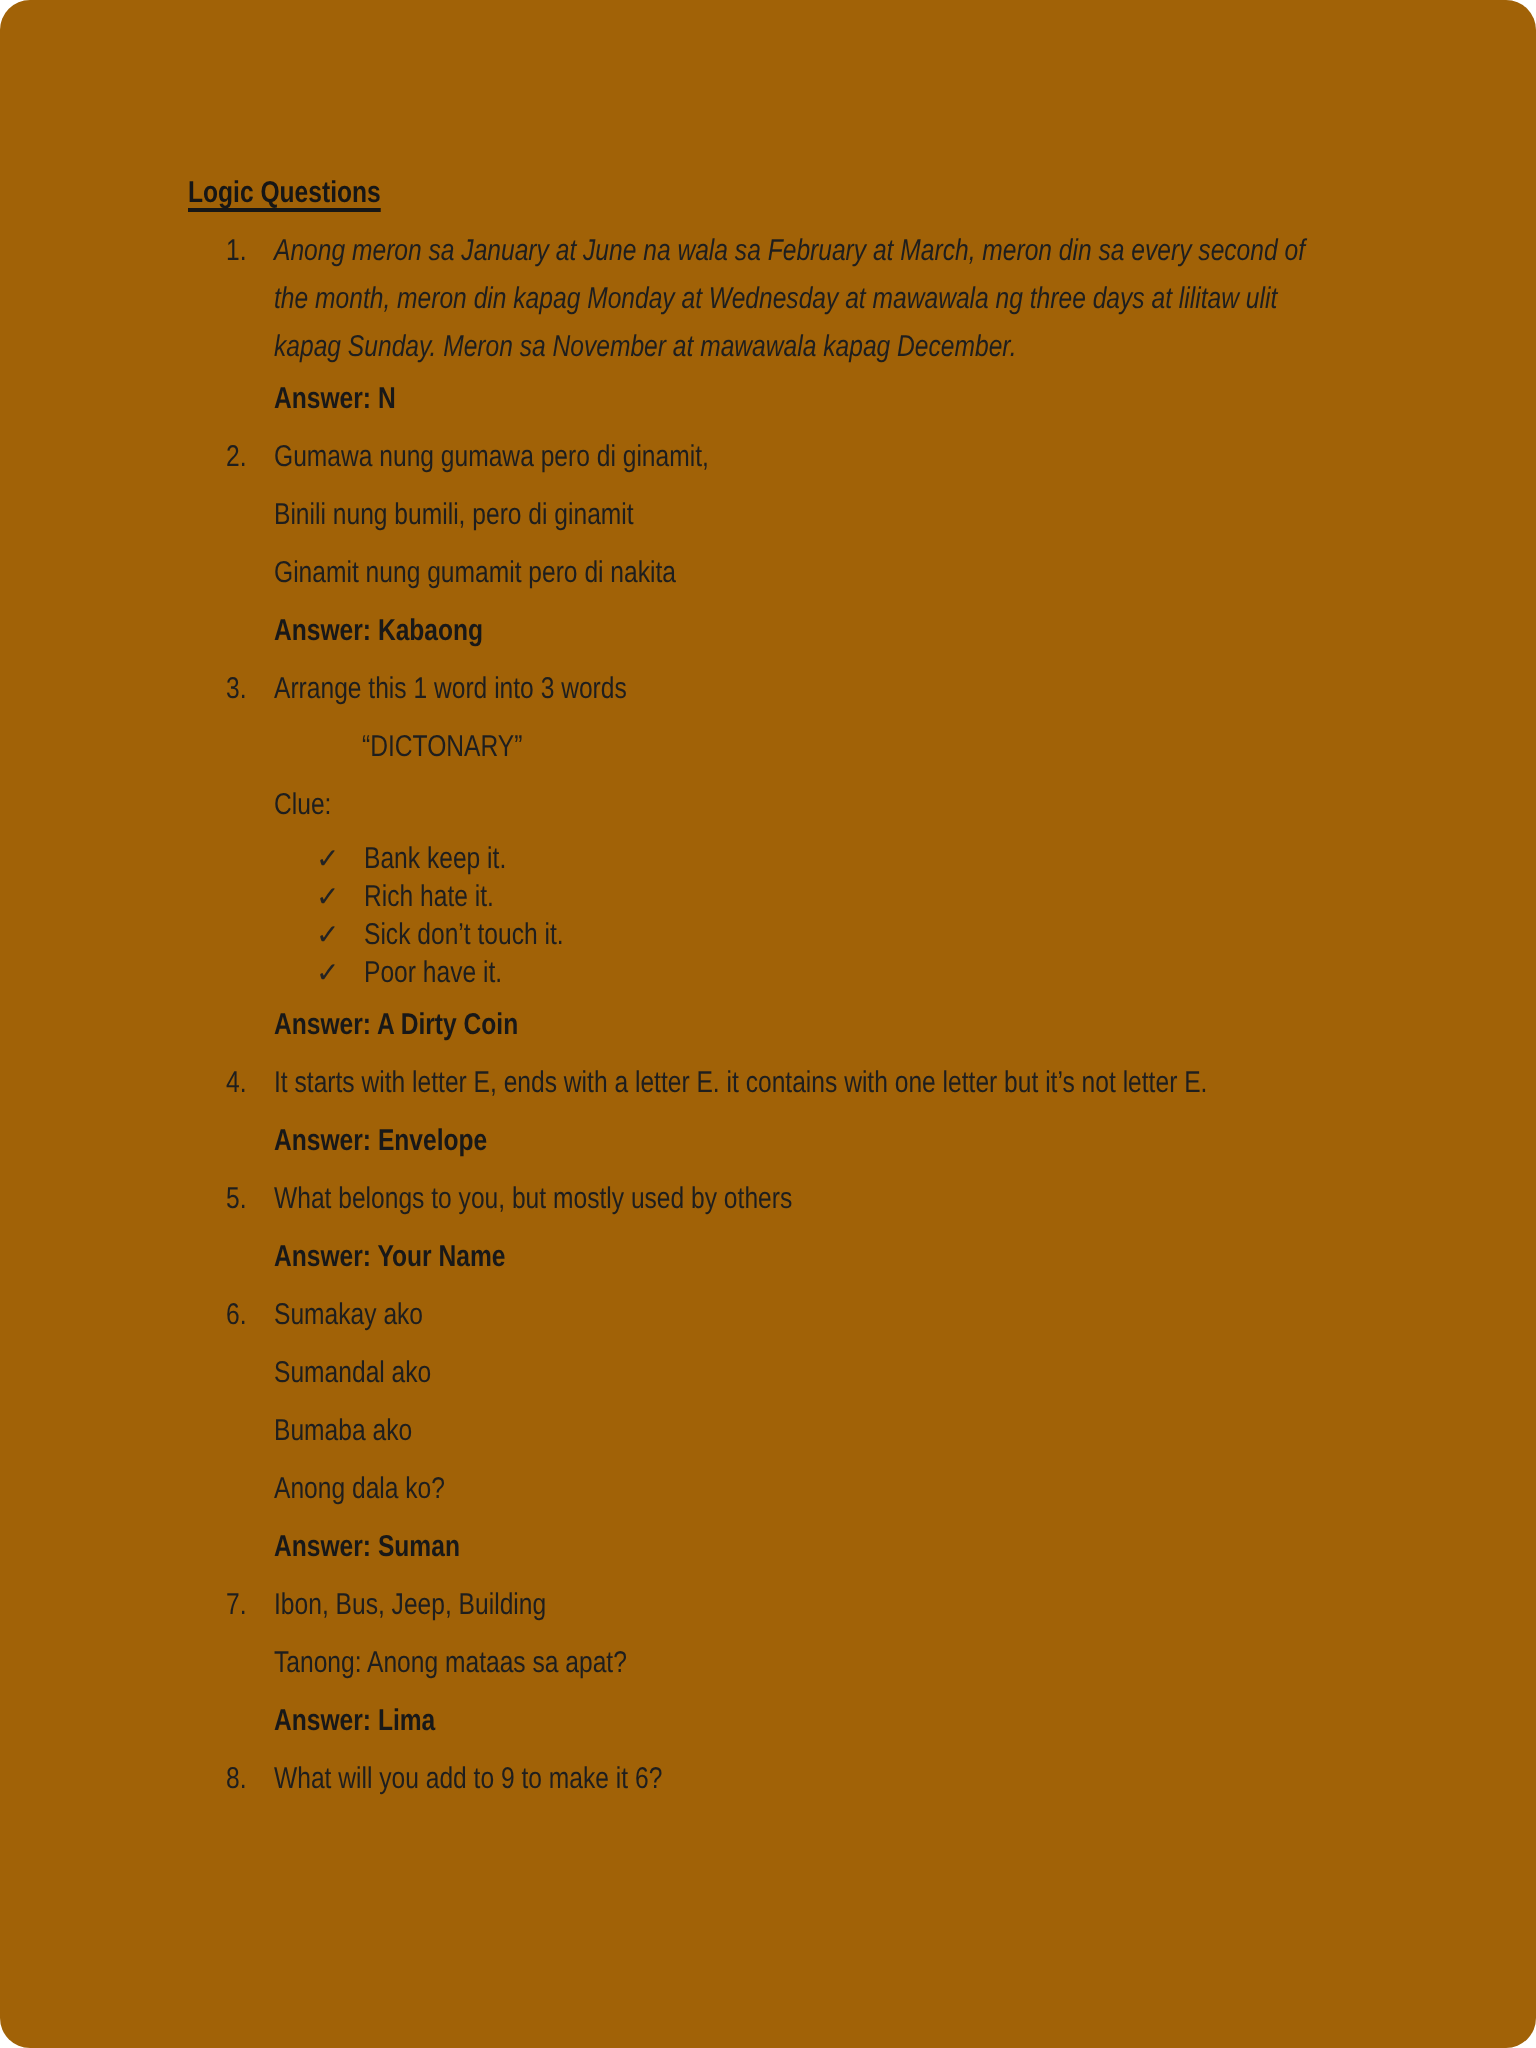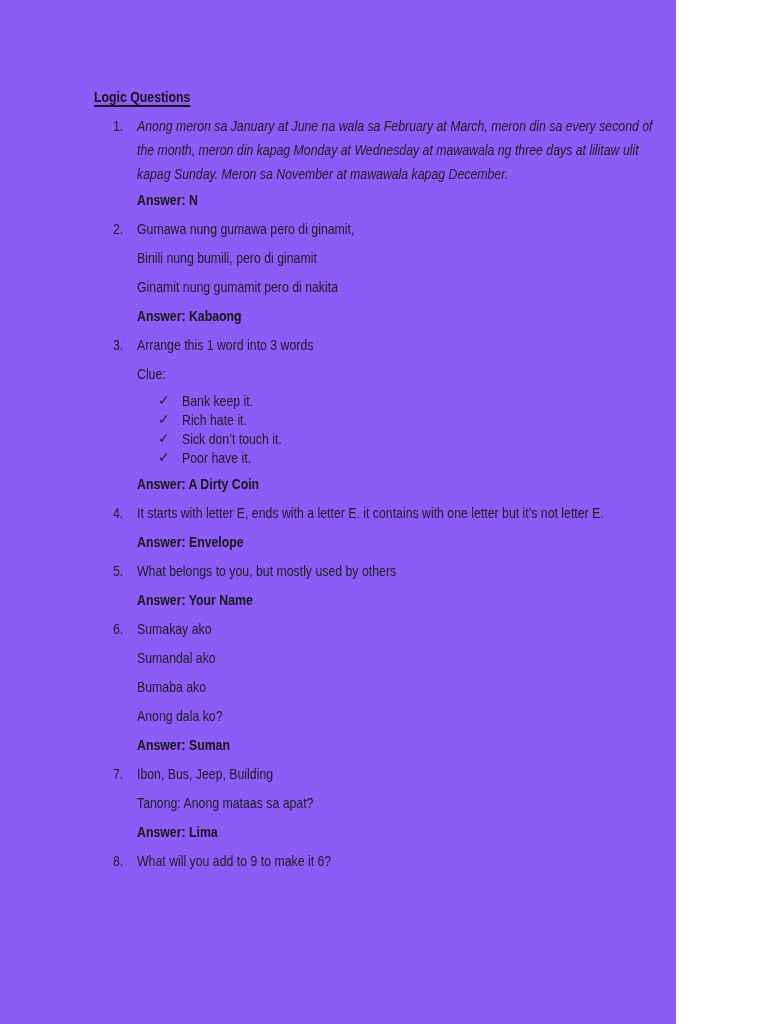--- a/index.html
+++ b/index.html
@@ -2,27 +2,28 @@
 <html><head>
 <meta charset="utf-8">
 <style>
   html, body {
     margin: 0;
     padding: 0;
     background: #ffffff;
   }
   .page {
     position: relative;
-    width: 676px;
+    width: 768px;
     height: 1024px;
-    background: #8b5cf6;
+    background: #a16207;
     overflow: hidden;
     font-family: "Liberation Sans", "DejaVu Sans", sans-serif;
     color: #1e1e1e;
     font-size: 15px;
+    border-radius: 15px;
   }
   .content {
     padding-top: 85px;
   }
   
   .t {
     display: block;
     white-space: nowrap;
     transform: scaleX(0.82);
     transform-origin: 0 50%;
@@ -108,20 +109,23 @@
       <span class="num">2.</span>
       <p class="para t">Gumawa nung gumawa pero di ginamit,</p>
       <p class="para t">Binili nung bumili, pero di ginamit</p>
       <p class="para t">Ginamit nung gumamit pero di nakita</p>
       <p class="para answer t">Answer: Kabaong</p>
     </section>
 
     <section class="question">
       <span class="num">3.</span>
       <p class="para t">Arrange this 1 word into 3 words</p>
+      <div class="para quote">
+        <span class="t">“DICTONARY”</span>
+      </div>
       <p class="para t">Clue:</p>
       <div class="checklist">
         <div class="check-row">
           <span class="check-mark">✓</span>
           <span class="t">Bank keep it.</span>
         </div>
         <div class="check-row">
           <span class="check-mark">✓</span>
           <span class="t">Rich hate it.</span>
         </div>

